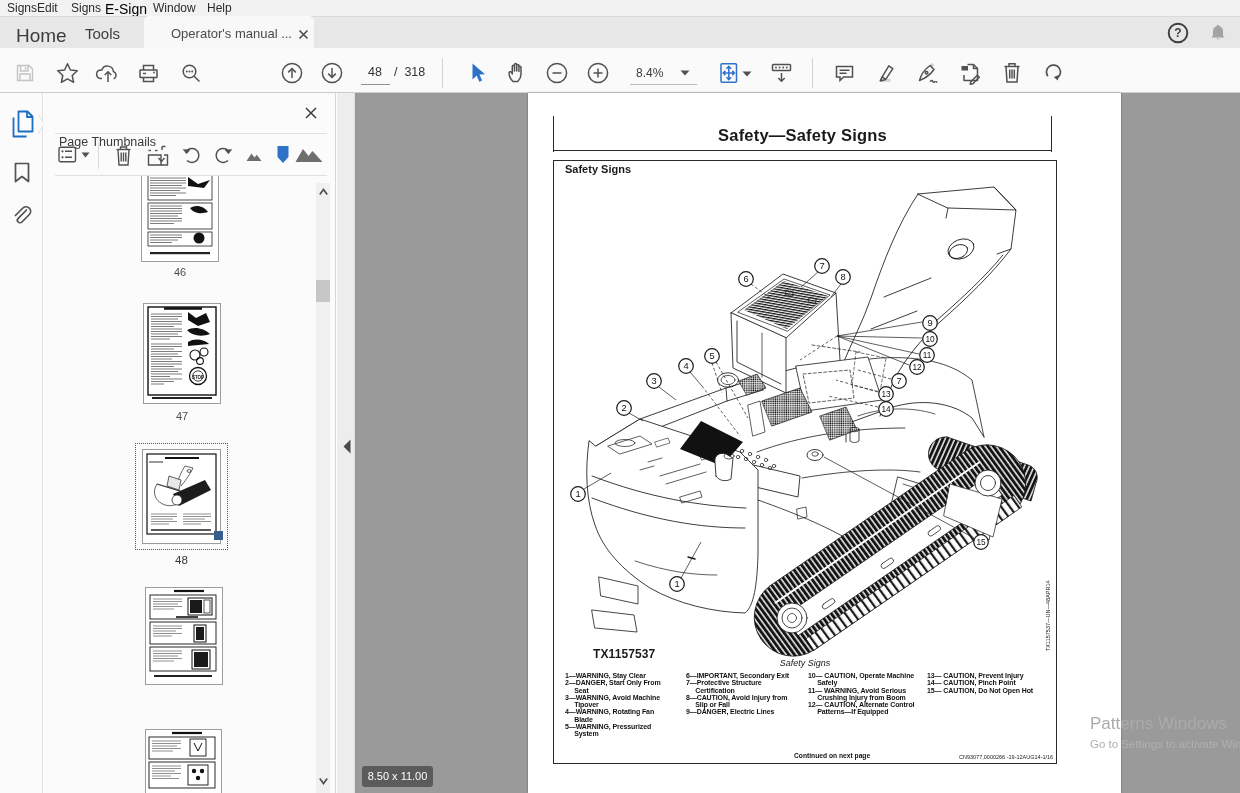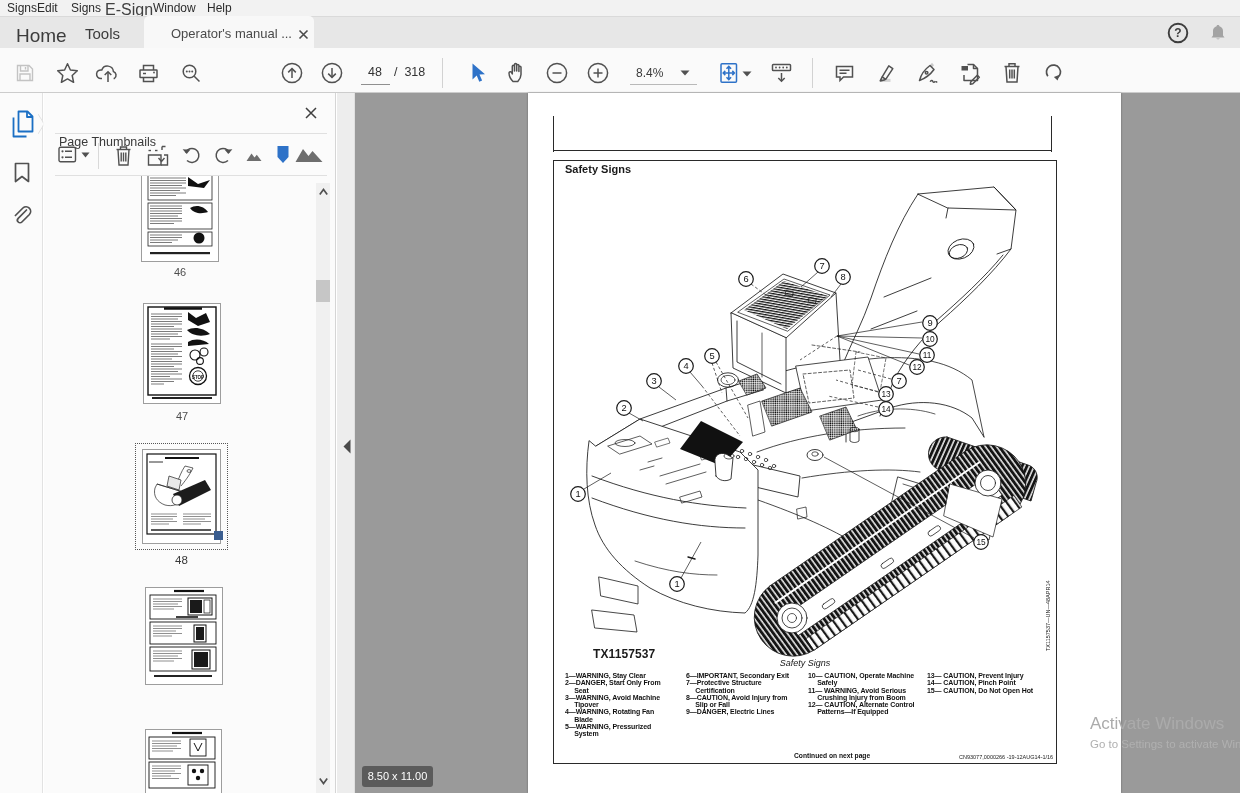--- a/index.html
+++ b/index.html
@@ -9,21 +9,21 @@
   svg { display:block; }
 </style>
 </head>
 <body>
 <div id="app">
 
 <div class="abs" style="left:0;top:0;width:1240px;height:16px;background:#f2f2f2;"></div>
 <div class="abs" style="left:7px;top:1px;font-size:12px;color:#2b2b2b;">Signs</div>
 <div class="abs" style="left:37px;top:1px;font-size:12px;color:#2b2b2b;">Edit</div>
 <div class="abs" style="left:71px;top:1px;font-size:12px;color:#2b2b2b;">Signs</div>
-<div class="abs" style="left:105px;top:1px;font-size:16px;color:#404040;">E-Sign</div>
+<div class="abs" style="left:105px;top:1px;font-size:14px;color:#000000;">E-Sign</div>
 <div class="abs" style="left:153px;top:1px;font-size:12px;color:#2b2b2b;">Window</div>
 <div class="abs" style="left:207px;top:1px;font-size:12px;color:#2b2b2b;">Help</div>
 
 <div class="abs" style="left:0;top:16px;width:1240px;height:32px;background:#e7e7e7;border-top:1px solid #dadada;"></div>
 <div class="abs" style="left:16px;top:25px;font-size:19px;color:#3c3c3c;">Home</div>
 <div class="abs" style="left:85px;top:25px;font-size:15px;color:#3c3c3c;">Tools</div>
 <div class="abs" style="left:144px;top:16px;width:170px;height:32px;background:#f8f8f8;border-radius:5px 5px 0 0;"></div>
 <div class="abs" style="left:171px;top:26px;font-size:13px;color:#4a4a4a;">Operator's manual ...</div>
 <svg class="abs" style="left:298px;top:29px;" width="11" height="11" viewBox="0 0 11 11">
       <path d="M1.5,1.5 L9.5,9.5 M9.5,1.5 L1.5,9.5" stroke="#4a4a4a" stroke-width="1.6"></path>
@@ -416,20 +416,21 @@
 <svg class="abs" style="left:342px;top:439px;" width="10" height="15" viewBox="0 0 10 15">
       <path d="M8.5,0.5 L1.5,7.5 L8.5,14.5 Z" fill="#4a4a4a"></path>
     </svg>
 <div class="abs" style="left:355px;top:93px;width:885px;height:700px;background:#9a9a9a;"></div>
 
 <div class="abs" style="left:528px;top:93px;width:593px;height:700px;background:#ffffff;box-shadow:0 0 2px rgba(0,0,0,0.35);"></div>
 
 <div class="abs" style="left:553px;top:116px;width:1px;height:36px;background:#2a2a2a;"></div>
 <div class="abs" style="left:1051px;top:116px;width:1px;height:36px;background:#2a2a2a;"></div>
 <div class="abs" style="left:553px;top:150px;width:499px;height:1px;background:#2a2a2a;"></div>
+<div class="abs" style="left:553px;top:126px;width:499px;text-align:center;font-size:16.5px;font-weight:bold;color:#1a1a1a;letter-spacing:0.2px;">Safety—Safety Signs</div>
 
 <div class="abs" style="left:553px;top:160px;width:504px;height:604px;border:1px solid #2a2a2a;background:#fff;"></div>
 <div class="abs" style="left:565px;top:163px;font-size:11px;font-weight:bold;color:#1a1a1a;">Safety Signs</div>
 
 <svg class="abs" style="left:553px;top:160px;" width="504" height="604" viewBox="553 160 504 604">
 <defs>
 <pattern id="comb" width="4.5" height="4.5" patternUnits="userSpaceOnUse" patternTransform="rotate(-36)">
           <rect width="4.5" height="4.5" fill="#e3e3e3"></rect>
           <rect x="0" y="0" width="2.9" height="4.5" fill="#141414"></rect>
         </pattern>
@@ -601,16 +602,16 @@
 <div class="abs" style="left:686px;top:672px;font-size:7px;line-height:7.3px;font-weight:bold;color:#111;letter-spacing:-0.1px;">6—IMPORTANT, Secondary Exit<br>7—Protective Structure<br>&nbsp;&nbsp;&nbsp;&nbsp;&nbsp;Certification<br>8—CAUTION, Avoid Injury from<br>&nbsp;&nbsp;&nbsp;&nbsp;&nbsp;Slip or Fall<br>9—DANGER, Electric Lines</div>
 <div class="abs" style="left:808px;top:672px;font-size:7px;line-height:7.3px;font-weight:bold;color:#111;letter-spacing:-0.1px;">10— CAUTION, Operate Machine<br>&nbsp;&nbsp;&nbsp;&nbsp;&nbsp;Safely<br>11— WARNING, Avoid Serious<br>&nbsp;&nbsp;&nbsp;&nbsp;&nbsp;Crushing Injury from Boom<br>12— CAUTION, Alternate Control<br>&nbsp;&nbsp;&nbsp;&nbsp;&nbsp;Patterns—If Equipped</div>
 <div class="abs" style="left:927px;top:672px;font-size:7px;line-height:7.3px;font-weight:bold;color:#111;letter-spacing:-0.1px;">13— CAUTION, Prevent Injury<br>14— CAUTION, Pinch Point<br>15— CAUTION, Do Not Open Hot</div>
 
 <div class="abs" style="left:794px;top:752px;font-size:6.7px;font-weight:bold;color:#111;">Continued on next page</div>
 <div class="abs" style="left:959px;top:754px;width:95px;font-size:5.5px;color:#222;">CN93077,0000266 -19-12AUG14-1/16</div>
 <div class="abs" style="left:1013px;top:613px;width:70px;font-size:5.5px;color:#222;transform:rotate(-90deg);transform-origin:center;white-space:nowrap;">TX1157537—UN—48APR14</div>
 
 <div class="abs" style="left:362px;top:766px;width:71px;height:21px;background:#5b5b5b;border-radius:3px;color:#fdfdfd;font-size:11px;text-align:center;line-height:21px;">8.50 x 11.00 in</div>
 
-<div class="abs" style="left:1090px;top:714px;font-size:17px;color:#ababab;white-space:nowrap;">Activate Windows</div>
+<div class="abs" style="left:1090px;top:714px;font-size:17px;color:#ababab;white-space:nowrap;">Patterns Windows</div>
 <div class="abs" style="left:1090px;top:738px;font-size:11.5px;color:#b0b0b0;white-space:nowrap;">Go to Settings to activate Wind</div>
 
 </div>
 
 </body></html>

